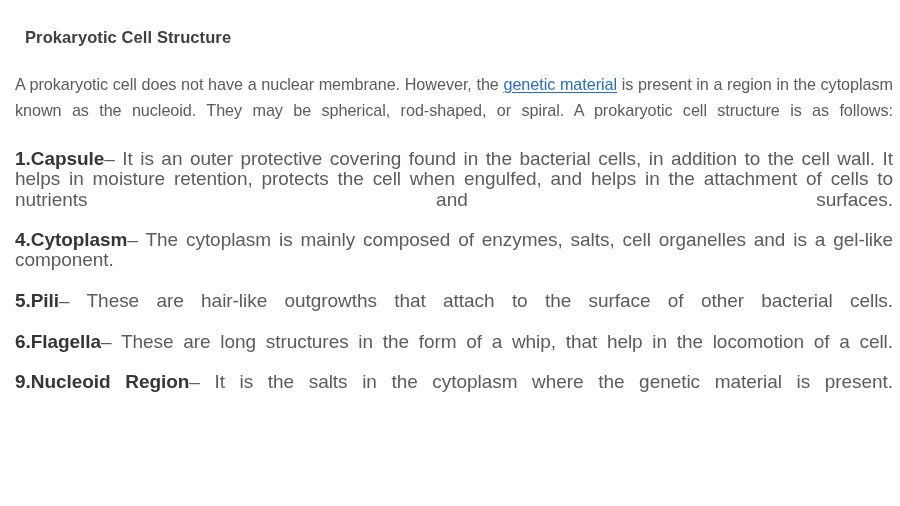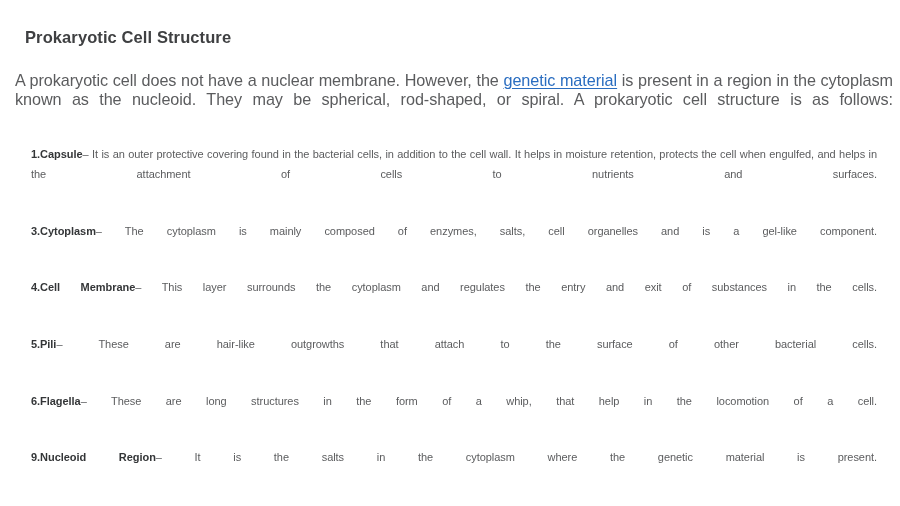--- a/index.html
+++ b/index.html
@@ -38,42 +38,42 @@
 
   .content {
     position: absolute;
     left: 15px;
     top: 71px;
     width: 878px;
   }
 
   .body-text {
     font-size: 16.2px;
-    line-height: 19px;
+    line-height: 26px;
     color: #5b5c5e;
     text-align: justify;
     text-justify: inter-word;
     margin: 0;
     letter-spacing: -0.05px;
   }
 
   .intro-para {
     margin: 0 0 0 0;
   }
 
   .list-block {
     margin: 0;
     padding: 0;
     list-style: none;
   }
 
   .list-item {
-    margin: 16px;
+    margin: 0;
     padding: 0;
-    font-size: 11px;
+    font-size: 19px;
     line-height: 20.3px;
     color: #5b5c5e;
     text-align: justify;
     text-justify: inter-word;
     letter-spacing: -0.05px;
   }
 
   .term {
     font-weight: bold;
     color: #343638;
@@ -104,23 +104,22 @@
 
   <div class="content">
 
     <p class="body-text intro-para"><span>A prokaryotic cell does not have a nuclear membrane. However, the </span><a class="inline-link">genetic material</a><span> is present in a region in the cytoplasm known as the nucleoid. They may be spherical, rod-shaped, or spiral. A prokaryotic cell structure is as follows:</span></p>
 
     <ul class="list-block">
 
       <li class="list-item"><span class="term">1.Capsule</span><span>– It is an outer protective covering found in the bacterial cells, in addition to the cell wall. It helps in moisture retention, protects the cell when engulfed, and helps in the attachment of cells to nutrients and surfaces.</span></li>
 
 
-      <li class="list-item"><span class="term">3.Cytoplasm</span><span>– The cytoplasm is mainly composed of enzymes, salts, cell organelles and is a gel-like component.</span></li>
+      <li class="list-item"><span class="term">4.Cytoplasm</span><span>– The cytoplasm is mainly composed of enzymes, salts, cell organelles and is a gel-like component.</span></li>
 
-      <li class="list-item"><span class="term">4.Cell Membrane</span><span>– This layer surrounds the cytoplasm and regulates the entry and exit of substances in the cells.</span></li>
 
       <li class="list-item"><span class="term">5.Pili</span><span>– These are hair-like outgrowths that attach to the surface of other bacterial cells.</span></li>
 
       <li class="list-item"><span class="term">6.Flagella</span><span>– These are long structures in the form of a whip, that help in the locomotion of a cell.</span></li>
 
 
 
       <li class="list-item"><span class="term">9.Nucleoid Region</span><span>– It is the salts in the cytoplasm where the genetic material is present.</span></li>
 
     </ul>

